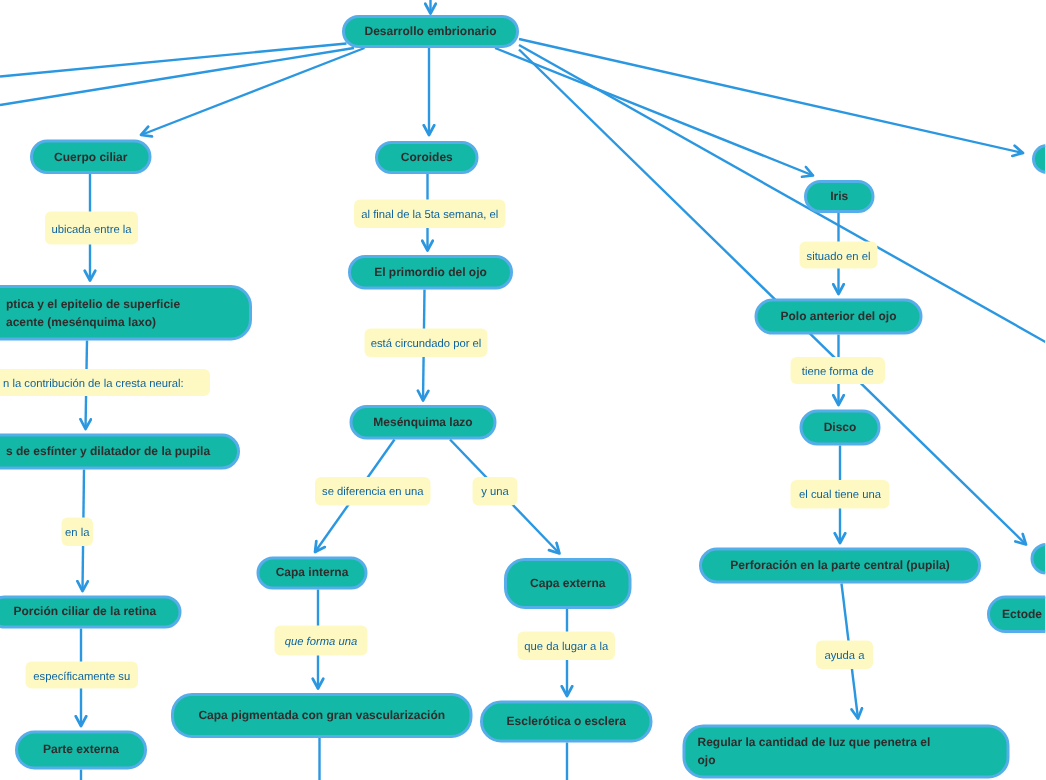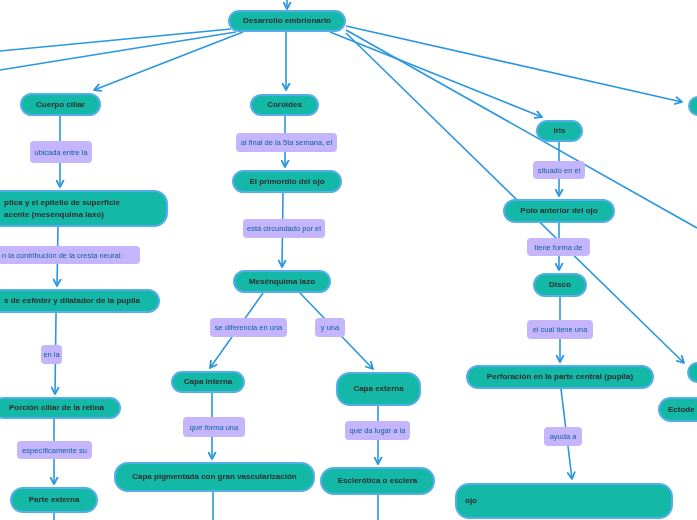--- a/index.html
+++ b/index.html
@@ -11,21 +11,21 @@
   .node{
     position:absolute;box-sizing:border-box;background:#14b8a6;
     border:2px solid #55ade9;border-radius:14px;
     display:flex;flex-direction:column;justify-content:center;align-items:center;
     font-size:8px;font-weight:bold;color:#2d2d2d;line-height:1.5;
     white-space:nowrap;padding:2px 8px;z-index:2;
   }
   .node.align-left{align-items:flex-start;text-align:left;}
   .node.cut-left{padding-left:32px;align-items:flex-start;text-align:left;}
   .label{
-    position:absolute;box-sizing:border-box;background:#c4b5fd;border-radius:4px;
+    position:absolute;box-sizing:border-box;background:#fef9c3;border-radius:4px;
     display:flex;flex-direction:column;justify-content:center;align-items:center;
     font-size:7.5px;font-weight:normal;color:#0d629f;line-height:1.2;
     white-space:nowrap;padding:2px 5px;z-index:3;
   }
   .label.cut-left{padding-left:32px;align-items:flex-start;}
   .nline{display:block;}
 </style>
 </head>
 <body>
 
@@ -121,20 +121,21 @@
       <div class="node" style="left: 10px; top: 487px; width: 88px; height: 26px;">
         <span class="nline">Parte externa</span>
       </div>
       <div class="node" style="left: 114px; top: 462px; width: 201px; height: 30px;">
         <span class="nline">Capa pigmentada con gran vascularización</span>
       </div>
       <div class="node" style="left: 320px; top: 467px; width: 115px; height: 28px;">
         <span class="nline">Esclerótica o esclera</span>
       </div>
       <div class="node align-left" style="left: 455px; top: 483px; width: 218px; height: 36px;">
+        <span class="nline">Regular la cantidad de luz que penetra el</span>
         <span class="nline">ojo</span>
       </div>
       <div class="label" style="left: 30px; top: 141px; width: 62px; height: 22px;">
         <span class="nline">ubicada entre la</span>
       </div>
       <div class="label" style="left: 236px; top: 133px; width: 101px; height: 19px;">
         <span class="nline">al final de la 5ta semana, el</span>
       </div>
       <div class="label" style="left: 533px; top: 161px; width: 52px; height: 18px;">
         <span class="nline">situado en el</span>

